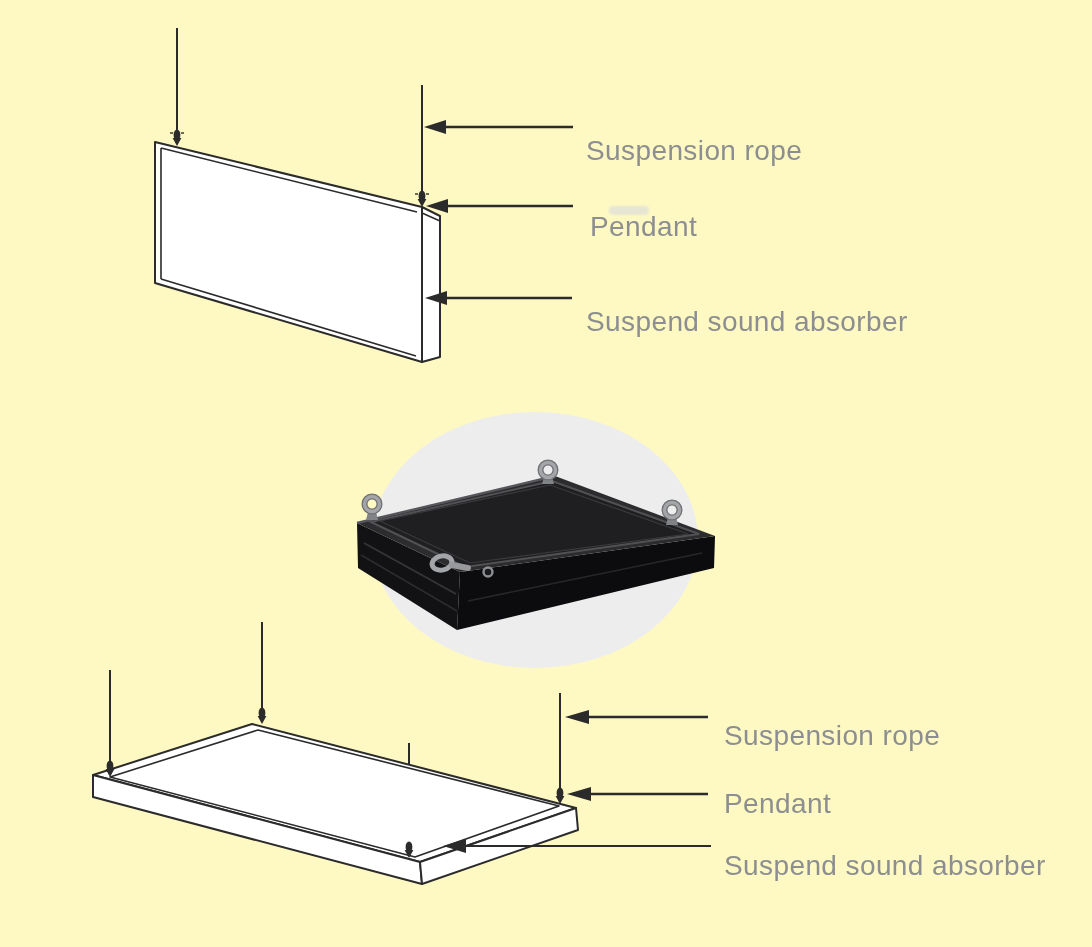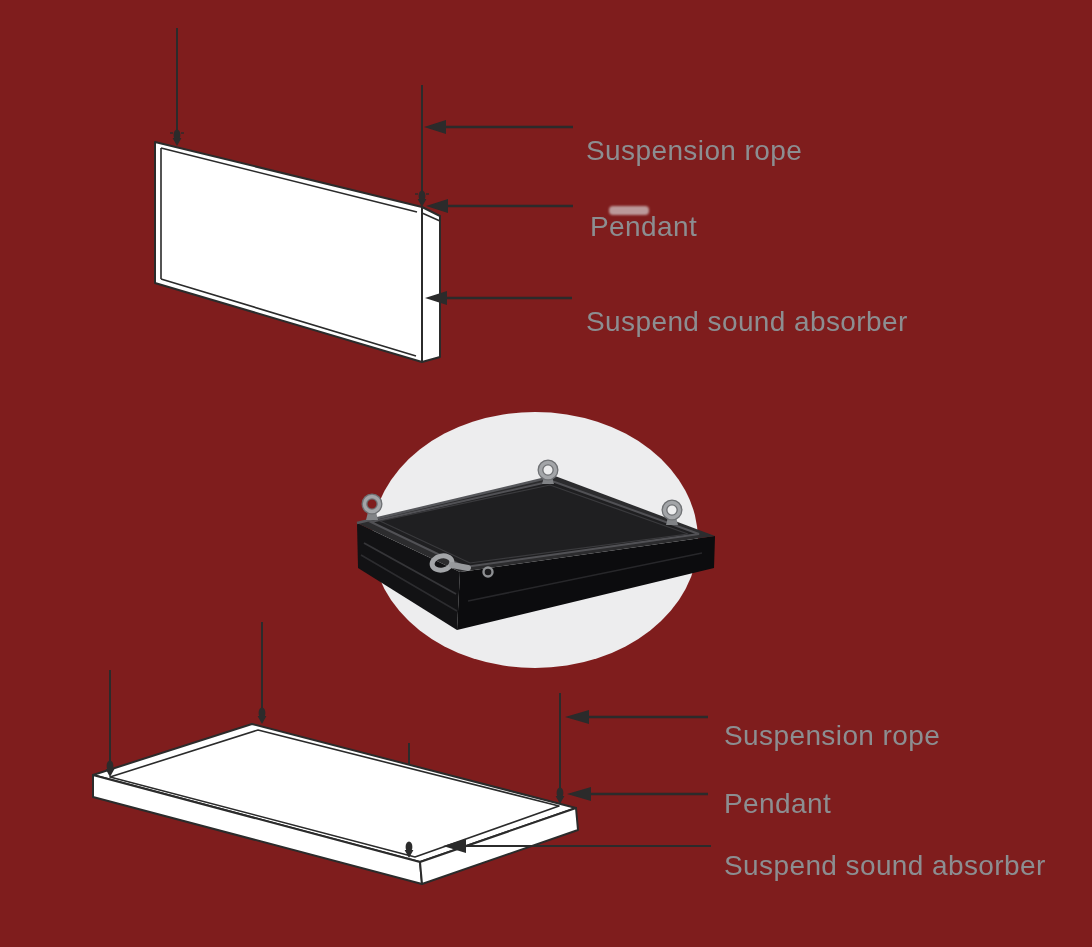--- a/index.html
+++ b/index.html
@@ -4,21 +4,21 @@
 <style>
   html, body {
     margin: 0;
     padding: 0;
     background: #ffffff;
   }
   #page {
     position: relative;
     width: 1092px;
     height: 947px;
-    background: #7f1d1d;
+    background: #fef9c3;
     overflow: hidden;
     font-family: "Liberation Sans", "DejaVu Sans", sans-serif;
   }
   #drawing {
     position: absolute;
     left: 0;
     top: 0;
   }
   .diagram-label {
     position: absolute;

